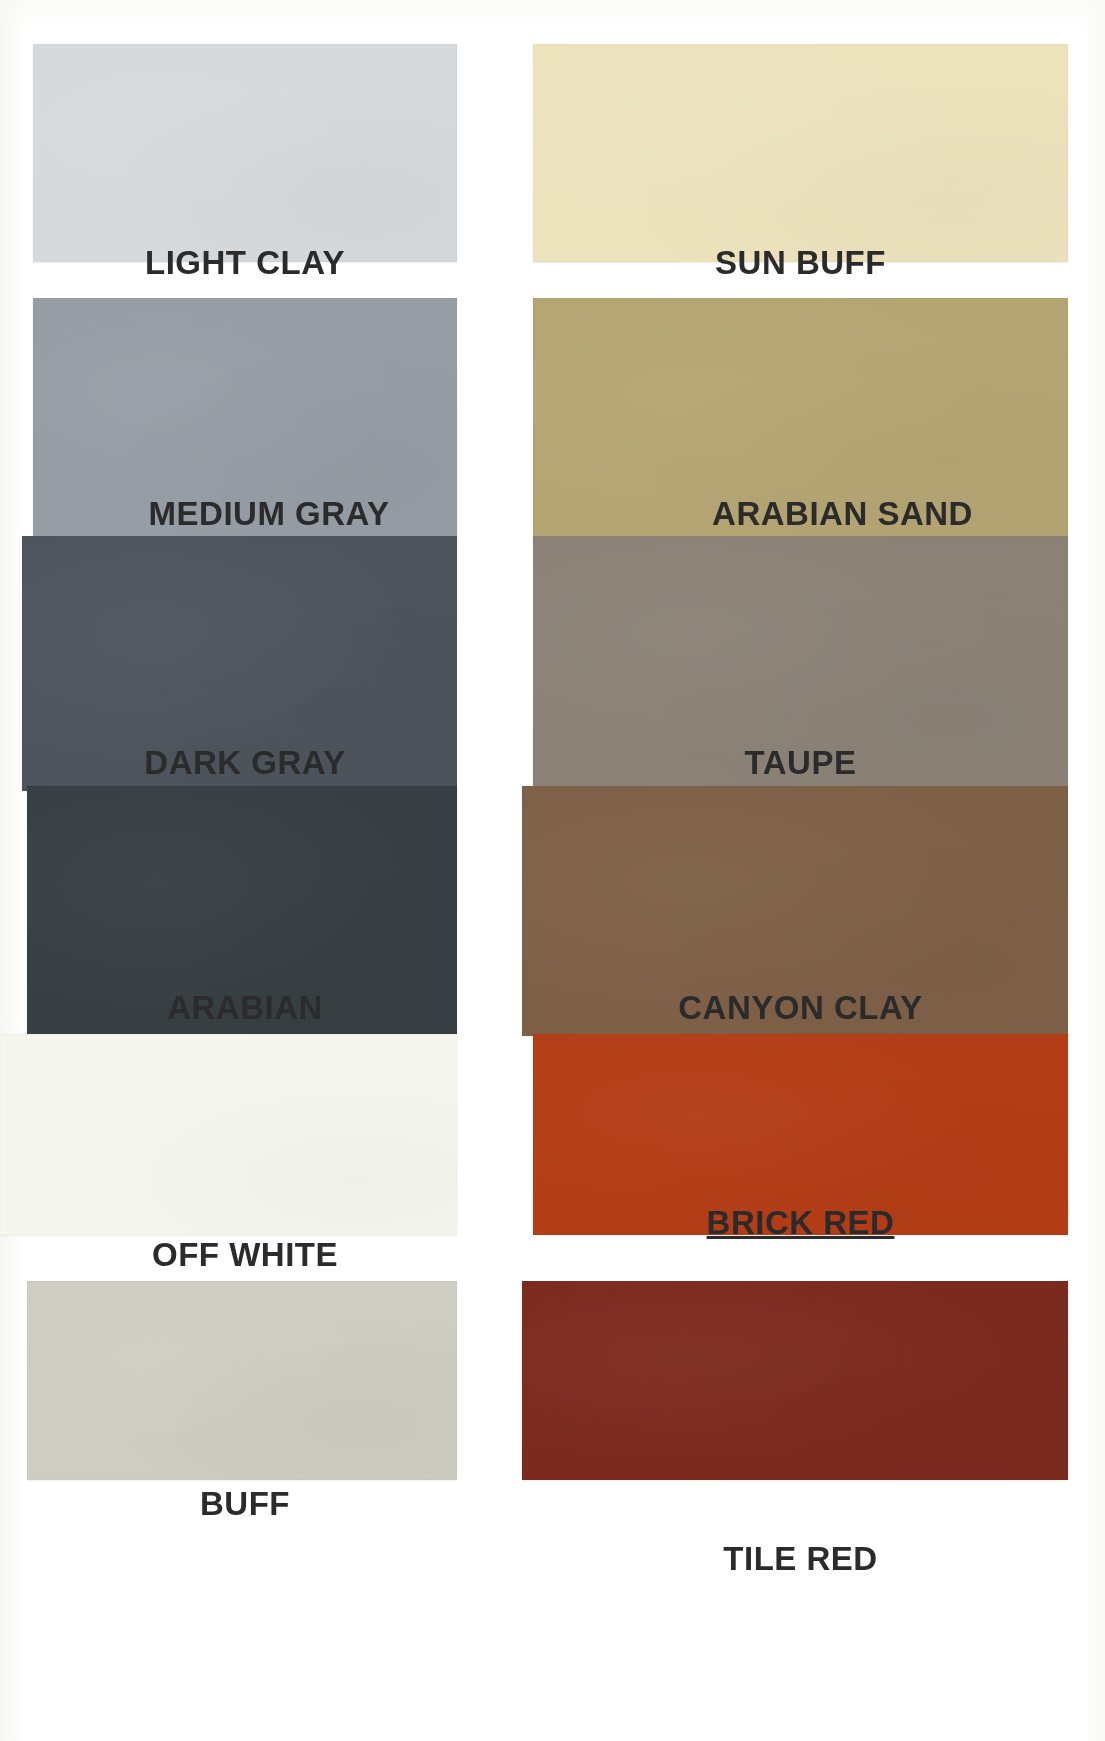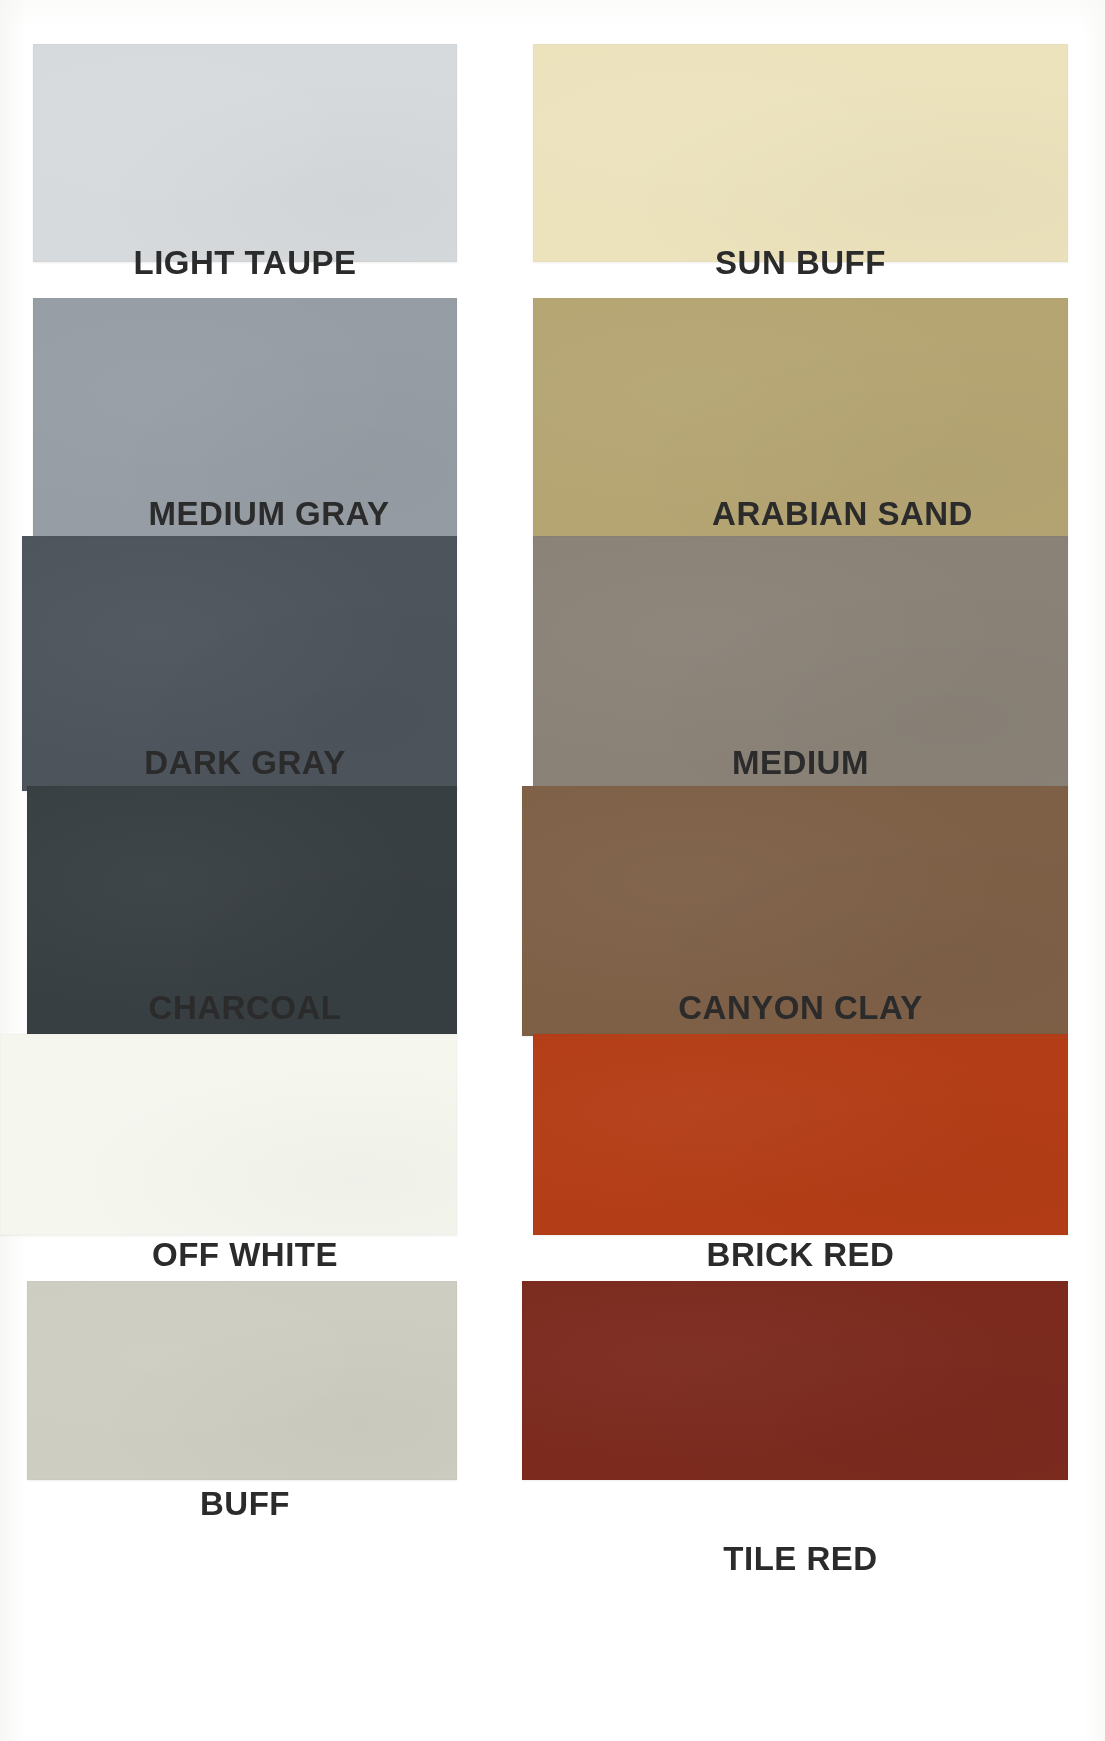--- a/index.html
+++ b/index.html
@@ -65,57 +65,57 @@
 </style>
 </head>
 <body>
 
 <div class="sheet">
   <div class="paper-tone"></div>
   <div id="swatch-container">
       <div class="swatch-cell" style="left: 33px; top: 44px; width: 424px; height: 218px;">
         <div class="swatch" title="#d6dadc" style="background: rgb(214, 218, 220);"></div>
       </div>
-      <div class="swatch-label" style="left: 33px; top: 246px; width: 424px;">LIGHT TAUPE</div>
+      <div class="swatch-label" style="left: 33px; top: 246px; width: 424px;">LIGHT CLAY</div>
       <div class="swatch-cell" style="left: 533px; top: 44px; width: 535px; height: 218px;">
         <div class="swatch" title="#ece3bd" style="background: rgb(236, 227, 189);"></div>
       </div>
       <div class="swatch-label" style="left: 533px; top: 246px; width: 535px;">SUN BUFF</div>
       <div class="swatch-cell" style="left: 33px; top: 298px; width: 424px; height: 244px;">
         <div class="swatch" title="#969da4" style="background: rgb(150, 157, 164);"></div>
       </div>
       <div class="swatch-label" style="left: 33px; top: 497px; width: 472px;">MEDIUM GRAY</div>
       <div class="swatch-cell" style="left: 533px; top: 298px; width: 535px; height: 244px;">
         <div class="swatch" title="#b5a573" style="background: rgb(181, 165, 115);"></div>
       </div>
       <div class="swatch-label" style="left: 533px; top: 497px; width: 535px; padding-left: 42px;">ARABIAN SAND</div>
       <div class="swatch-cell" style="left: 22px; top: 536px; width: 435px; height: 255px;">
         <div class="swatch" title="#4d545c" style="background: rgb(77, 84, 92);"></div>
       </div>
       <div class="swatch-label" style="left: 33px; top: 746px; width: 424px;">DARK GRAY</div>
       <div class="swatch-cell" style="left: 533px; top: 536px; width: 535px; height: 255px;">
         <div class="swatch" title="#8a8277" style="background: rgb(138, 130, 119);"></div>
       </div>
-      <div class="swatch-label" style="left: 533px; top: 746px; width: 535px;">MEDIUM</div>
+      <div class="swatch-label" style="left: 533px; top: 746px; width: 535px;">TAUPE</div>
       <div class="swatch-cell" style="left: 27px; top: 786px; width: 430px; height: 250px;">
         <div class="swatch" title="#383f42" style="background: rgb(56, 63, 66);"></div>
       </div>
-      <div class="swatch-label" style="left: 33px; top: 991px; width: 424px;">CHARCOAL</div>
+      <div class="swatch-label" style="left: 33px; top: 991px; width: 424px;">ARABIAN</div>
       <div class="swatch-cell" style="left: 522px; top: 786px; width: 546px; height: 250px;">
         <div class="swatch" title="#7e6047" style="background: rgb(126, 96, 71);"></div>
       </div>
       <div class="swatch-label" style="left: 533px; top: 991px; width: 535px;">CANYON CLAY</div>
       <div class="swatch-cell" style="left: 0px; top: 1034px; width: 457px; height: 201px;">
         <div class="swatch" title="#f5f6ee" style="background: rgb(245, 246, 238);"></div>
       </div>
       <div class="swatch-label" style="left: 33px; top: 1238px; width: 424px;">OFF WHITE</div>
       <div class="swatch-cell" style="left: 533px; top: 1034px; width: 535px; height: 201px;">
         <div class="swatch" title="#b33d16" style="background: rgb(179, 61, 22);"></div>
       </div>
-      <div class="swatch-label" style="left: 533px; top: 1238px; width: 535px;">BRICK RED</div>
+      <div class="swatch-label" style="left: 533px; top: 1206px; width: 535px; text-decoration: underline;">BRICK RED</div>
       <div class="swatch-cell" style="left: 27px; top: 1281px; width: 430px; height: 199px;">
         <div class="swatch" title="#cdcdc1" style="background: rgb(205, 205, 193);"></div>
       </div>
       <div class="swatch-label" style="left: 33px; top: 1487px; width: 424px;">BUFF</div>
       <div class="swatch-cell" style="left: 522px; top: 1281px; width: 546px; height: 199px;">
         <div class="swatch" title="#7c2a1e" style="background: rgb(124, 42, 30);"></div>
       </div>
       <div class="swatch-label" style="left: 533px; top: 1542px; width: 535px;">TILE RED</div>
     </div>
 </div>

